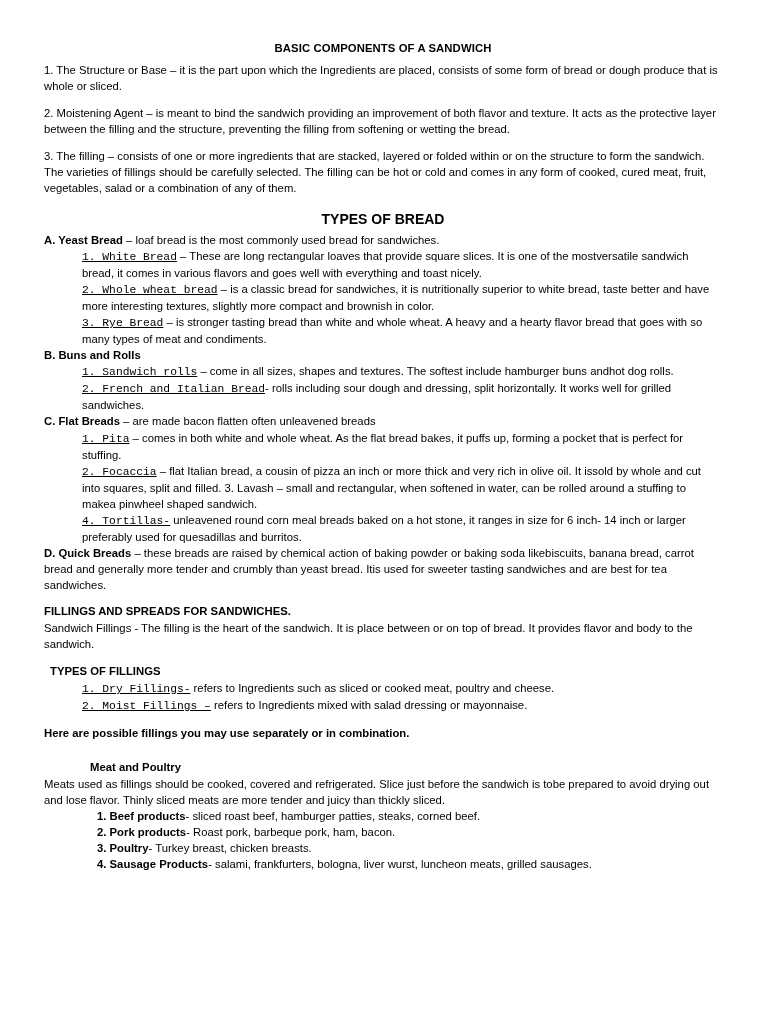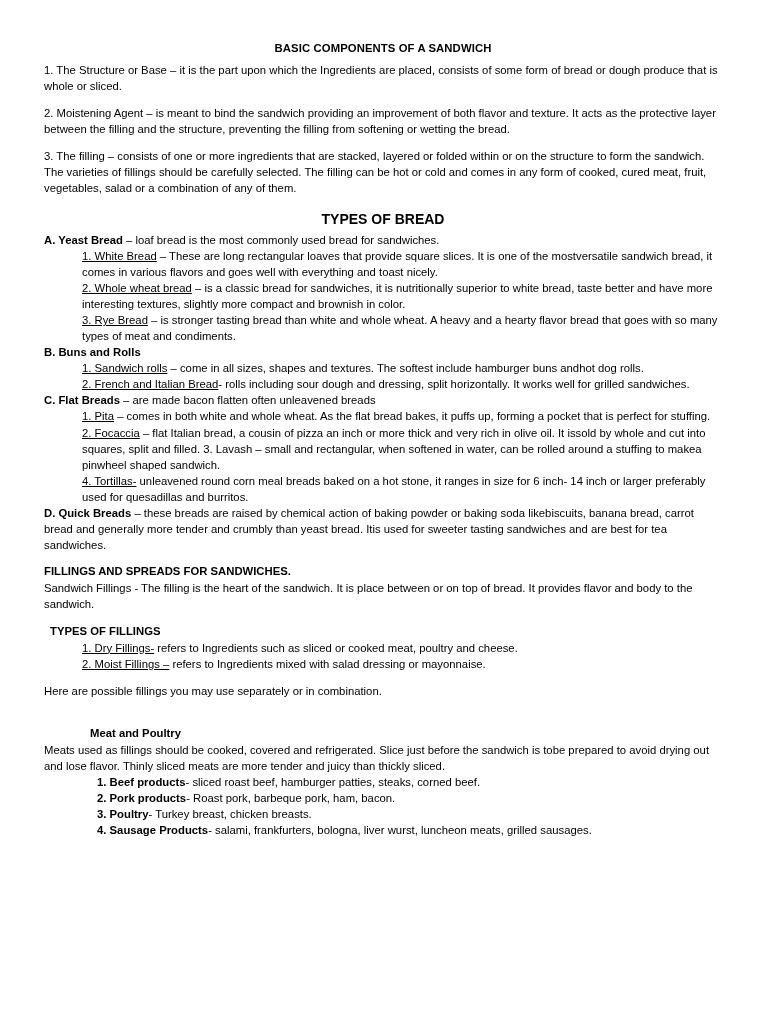--- a/index.html
+++ b/index.html
@@ -42,22 +42,22 @@
   p.tight {
     margin-bottom: 0;
   }
   .indent1 {
     margin-left: 38px;
   }
   .indent-bullet {
     margin-left: 53px;
   }
   .b { font-weight: bold; }
-  .u { text-decoration: underline; }
-  .gap-md { margin-bottom: 26px; }
+  .u { text-decoration: underline; font-family: Liberation Mono, monospace; }
+  .gap-md { margin-bottom: 18px; font-weight: bold; }
   .gap-lg { margin-bottom: 10px; }
   .fillings-title {
     font-weight: bold;
     margin: 0 0 1px 0;
   }
   .types-fillings {
     font-weight: bold;
     margin: 0 0 1px 6px;
   }
   .meat-poultry {

